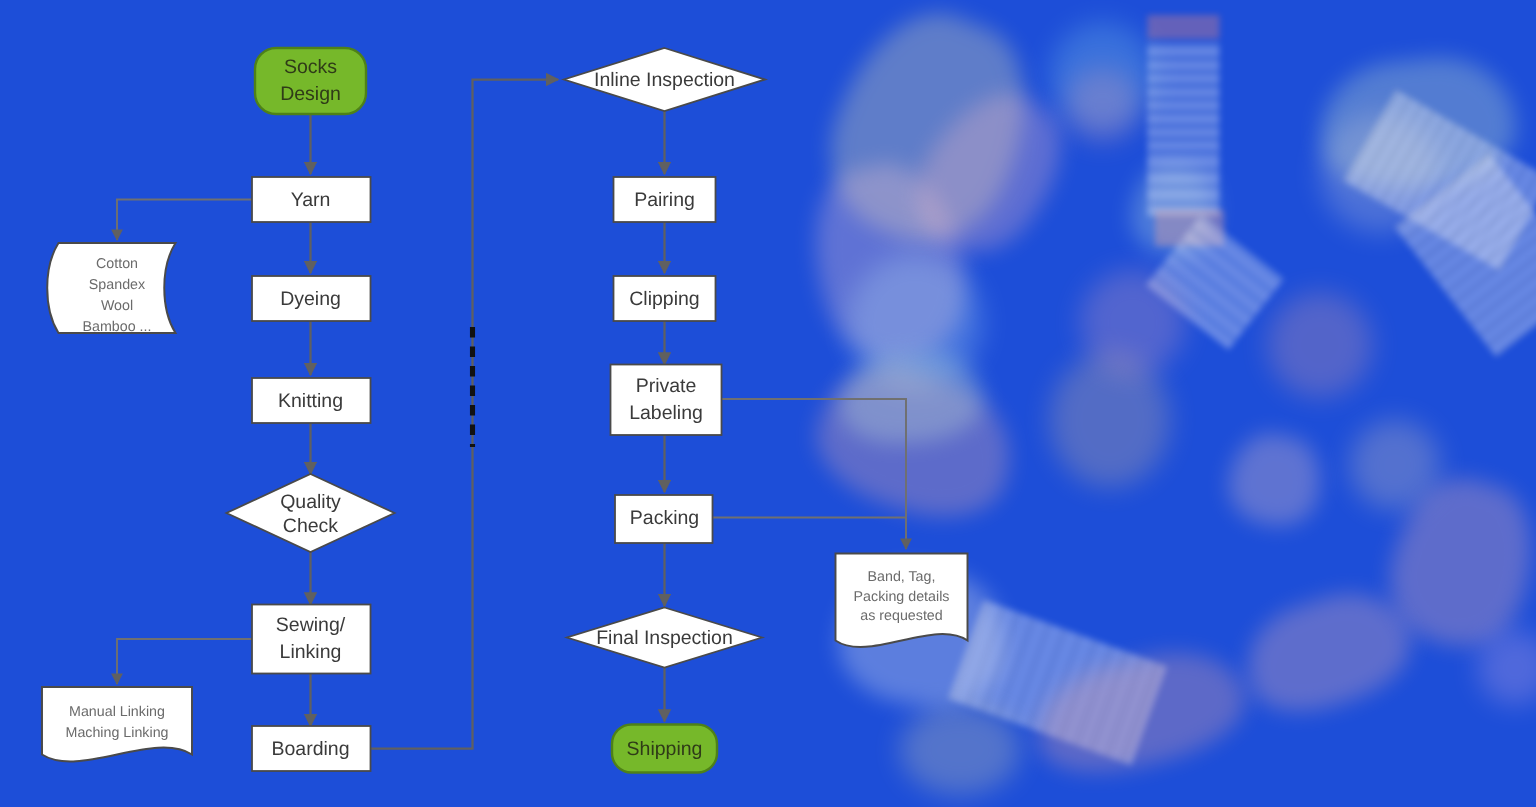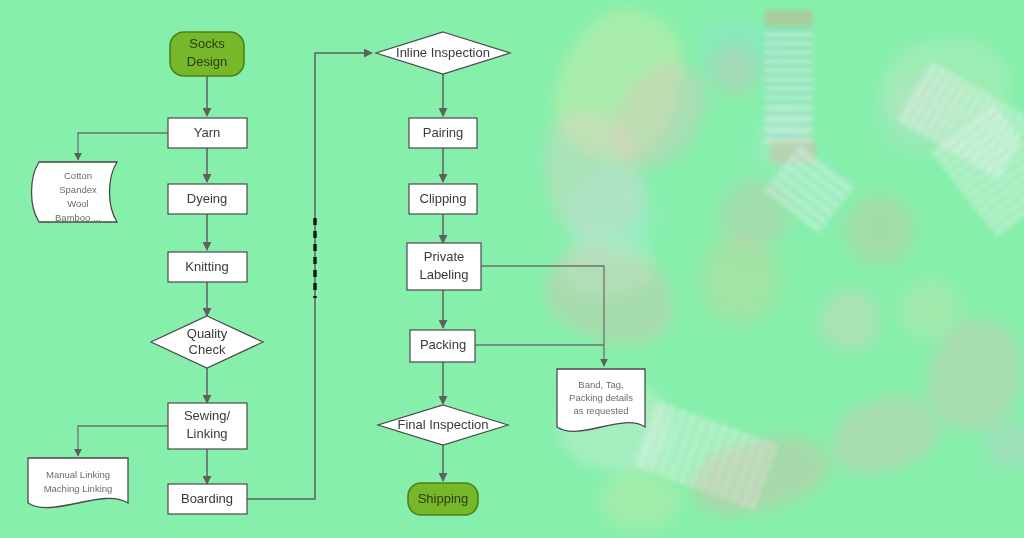--- a/index.html
+++ b/index.html
@@ -7,21 +7,21 @@
     padding: 0;
     background: #ffffff;
   }
   body {
     font-family: "Liberation Sans", sans-serif;
   }
   #canvas {
     position: relative;
     width: 1024px;
     height: 538px;
-    background: #86efac;
+    background: #1d4ed8;
     overflow: hidden;
   }
   
   #watermark {
     position: absolute;
     inset: 0;
     pointer-events: none;
     z-index: 0;
   }
   .wm {

